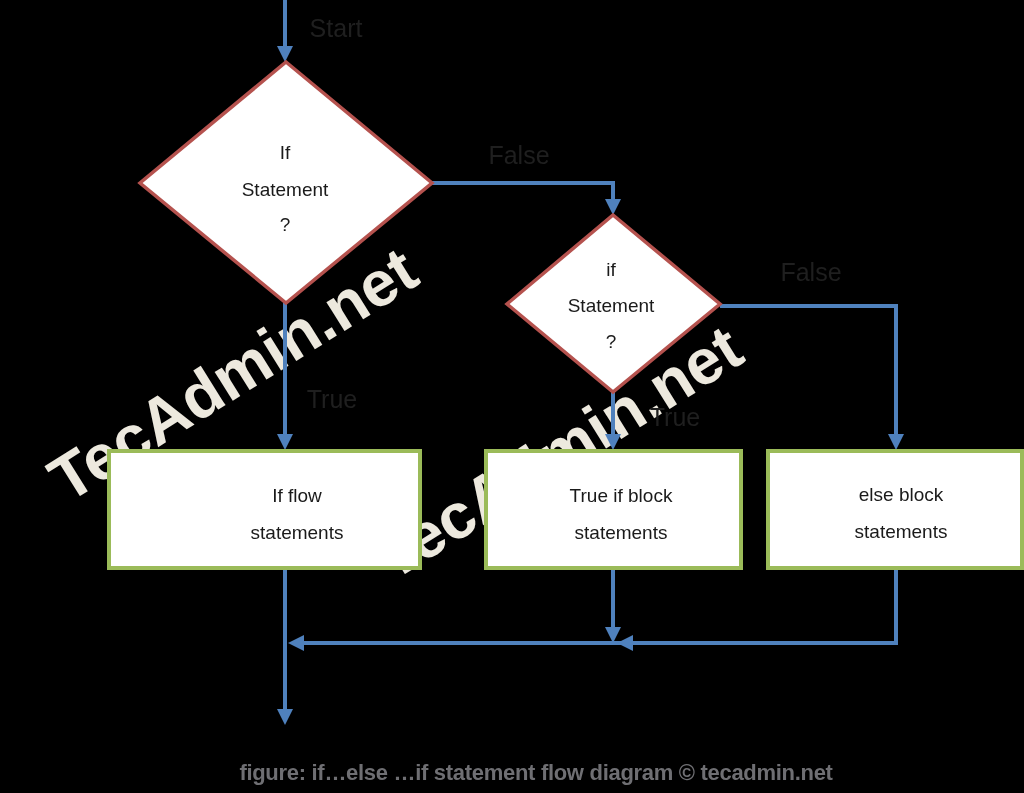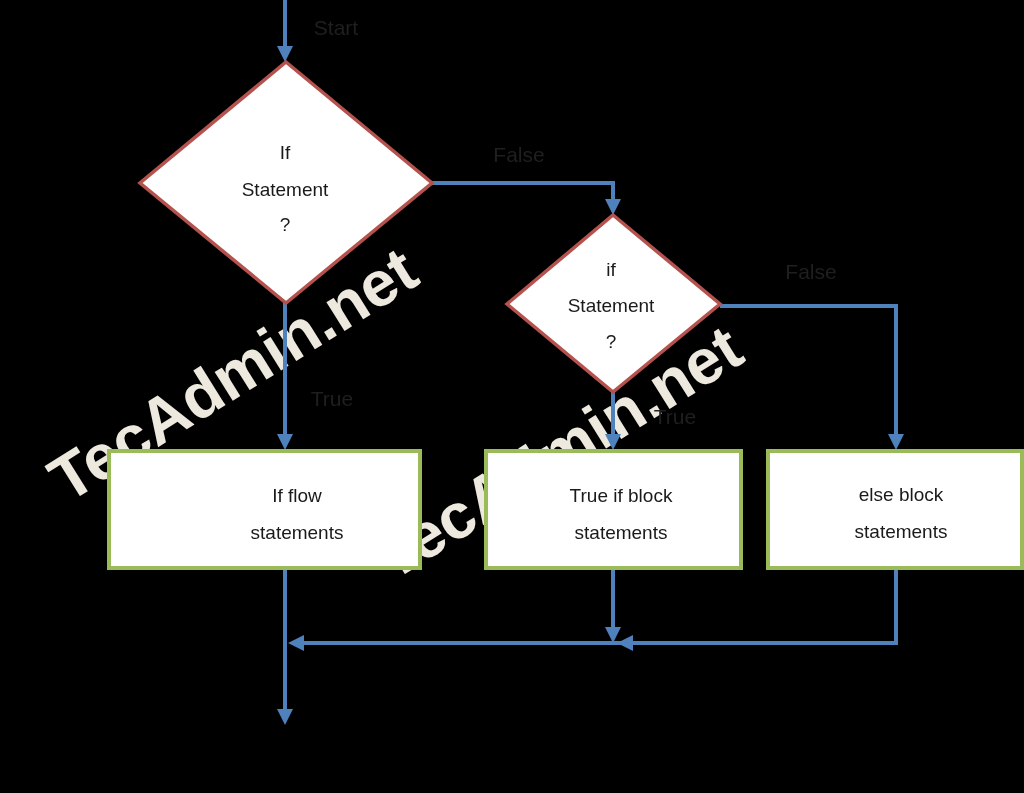--- a/index.html
+++ b/index.html
@@ -20,21 +20,21 @@
     transform: rotate(-32deg); transform-origin: 0 0;
   }
 
   svg { display:block; }
   .connector { stroke: var(--connector, #4F81BD); stroke-width:4; fill:none; }
   .arrowhead { fill: var(--connector, #4F81BD); stroke:none; }
   .decision  { fill: var(--shape-fill, #FFFFFF); stroke: var(--decision-border, #B5524E); stroke-width:3.5; }
   .process   { fill: var(--shape-fill, #FFFFFF); stroke: var(--process-border, #9BBB59); stroke-width:4; }
 
   .txt { position:absolute; white-space:nowrap; transform:translate(-50%,-50%); text-align:center; }
-  .flow-label { color: var(--label, #1F1F1F); font-size:21px; }
+  .flow-label { color: var(--label, #1F1F1F); font-size:25px; }
   .shape-text { color: var(--shape-text, #1A1A1A); font-size:19px; }
   .caption    { color: var(--caption, #6F6F73); font-size:22px; font-weight:bold; letter-spacing:-0.3px; }
 </style>
 </head>
 <body>
 
 <div id="canvas">
 
   <div class="layer" id="wm-layer">
     <div class="watermark" style="left:36px; top:454px;">TecAdmin.net</div>
@@ -94,15 +94,16 @@
 
     <div class="txt shape-text" style="left:297px; top:496px;">If flow</div>
     <div class="txt shape-text" style="left:297px; top:533px;">statements</div>
 
     <div class="txt shape-text" style="left:621px; top:496px;">True if block</div>
     <div class="txt shape-text" style="left:621px; top:533px;">statements</div>
 
     <div class="txt shape-text" style="left:901px; top:495px;">else block</div>
     <div class="txt shape-text" style="left:901px; top:532px;">statements</div>
 
+    <div class="txt caption" style="left:536px; top:773px;">figure: if…else …if statement flow diagram © tecadmin.net</div>
   </div>
 
 </div>
 
 </body></html>

